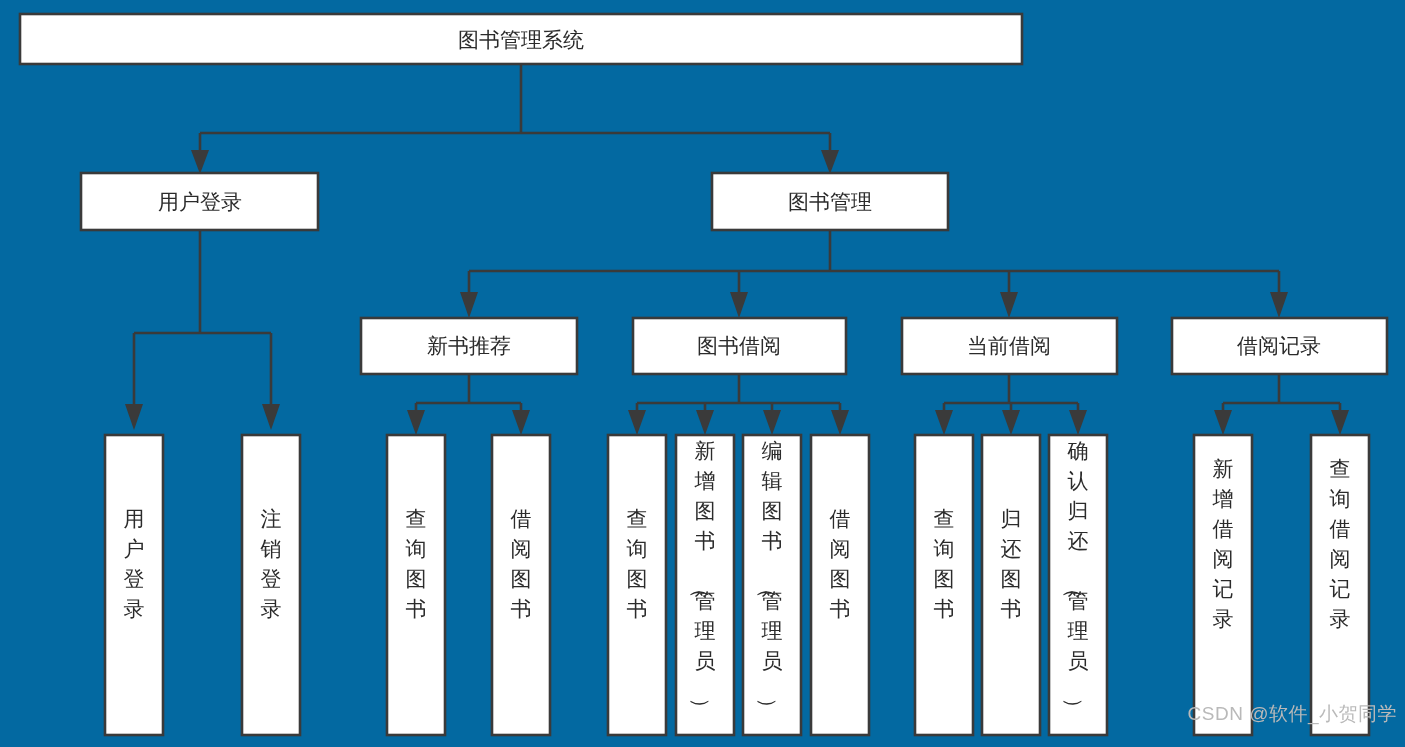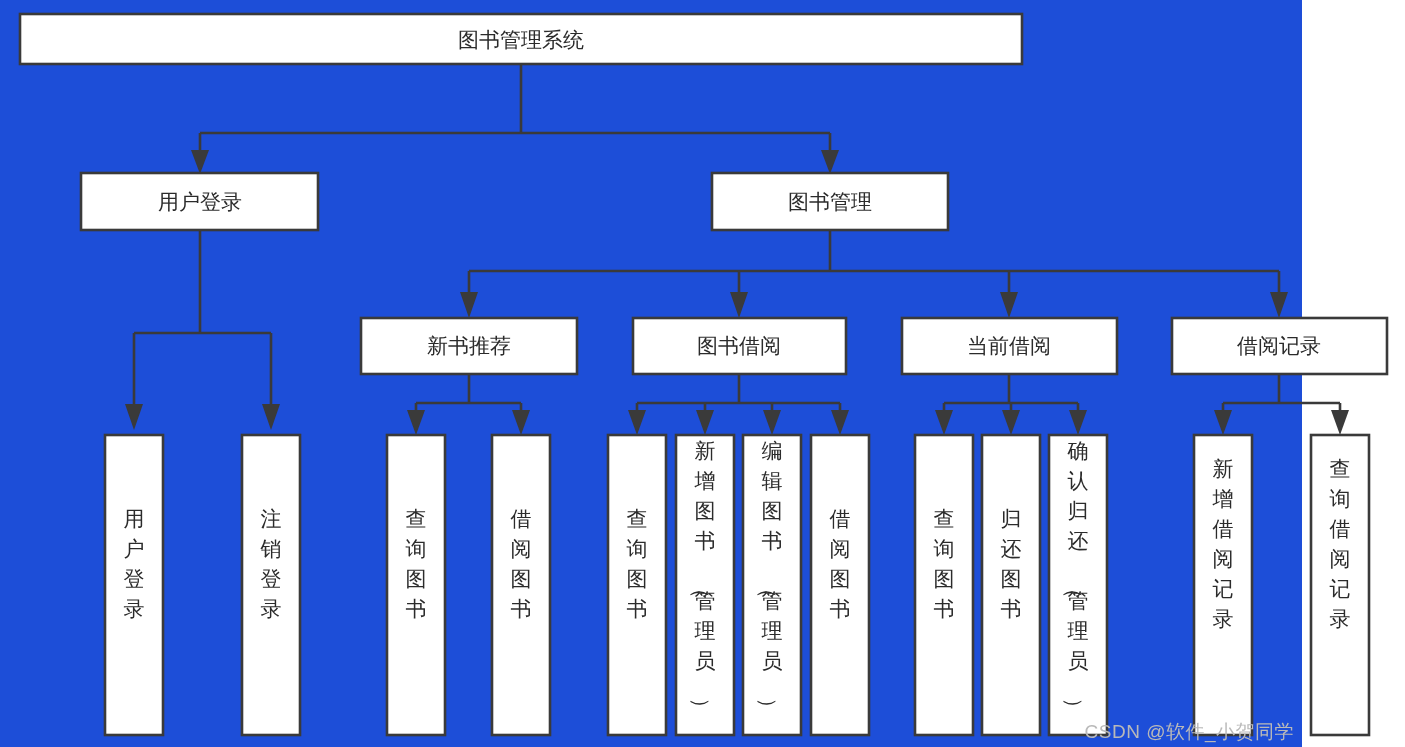--- a/index.html
+++ b/index.html
@@ -9,23 +9,23 @@
     background: #ffffff;
   }
   body {
     width: 1405px;
     height: 747px;
     overflow: hidden;
     font-family: "Liberation Sans", "DejaVu Sans", sans-serif;
   }
   #diagram-root {
     position: relative;
-    width: 1302px;
+    width: 1405px;
     height: 747px;
-    background: #1d4ed8;
+    background: #0369a1;
   }
   svg#tree {
     position: absolute;
     top: 0;
     left: 0;
     width: 1405px;
     height: 747px;
     display: block;
   }
   .box-rect {
@@ -52,21 +52,21 @@
   }
   .node-label-vertical {
     fill: #2b2b2b;
     font-family: "Liberation Sans", "DejaVu Sans", sans-serif;
     font-size: 21px;
     text-anchor: middle;
   }
   .watermark {
     position: absolute;
     right: 8px;
-    bottom: 2px;
+    bottom: 20px;
     font-family: "Liberation Sans", "DejaVu Sans", sans-serif;
     font-size: 19px;
     color: #b9b9b9;
     white-space: nowrap;
     letter-spacing: 0.5px;
     user-select: none;
   }
 </style>
 </head>
 <body>

